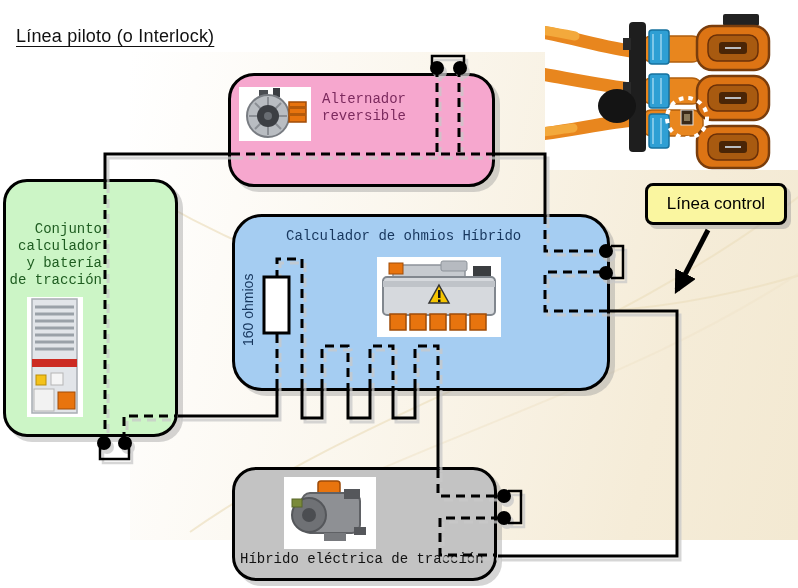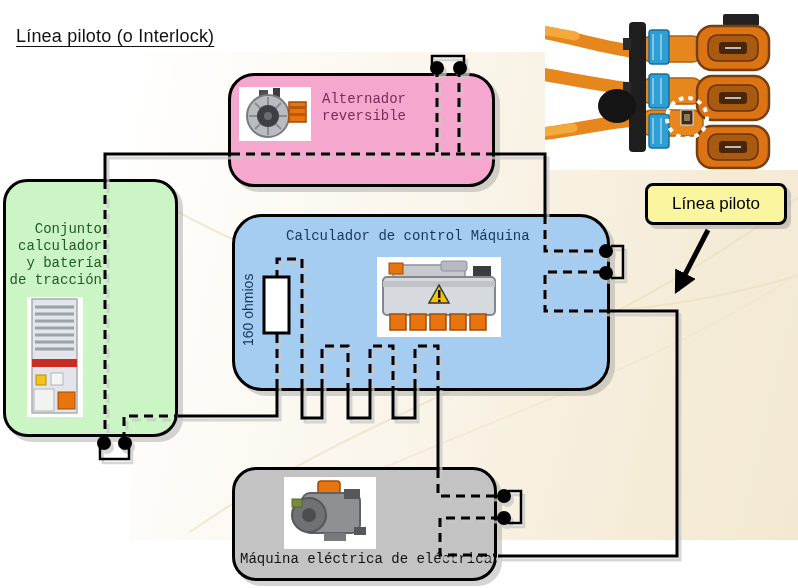--- a/index.html
+++ b/index.html
@@ -220,26 +220,26 @@
     </g>
   </svg>
 </div>
 
 <div id="alternator-label" class="abs boxlabel">Alternador
 reversible</div>
 <div id="battery-label" class="abs boxlabel">Conjunto
 calculador
 y batería
 de tracción</div>
-<div id="ecu-label" class="abs boxlabel">Calculador de control Máquina</div>
+<div id="ecu-label" class="abs boxlabel">Calculador de ohmios Híbrido</div>
 <div id="resistor-label" class="abs">160 ohmios</div>
-<div id="machine-label" class="abs boxlabel">Máquina eléctrica de eléctrica</div>
+<div id="machine-label" class="abs boxlabel">Híbrido eléctrica de tracción</div>
 
 <div id="pilot-callout" class="abs">
-  <span class="lbl">Línea piloto</span>
+  <span class="lbl">Línea control</span>
 </div>
 
 <svg id="wire-overlay" class="abs" width="798" height="588" viewBox="0 0 798 588">
   <defs>
     <marker id="ah" viewBox="0 0 10 10" refX="8" refY="5" markerWidth="4.6" markerHeight="4.6" orient="auto">
       <path d="M0 0 L10 5 L0 10 z" fill="#000"></path>
     </marker>
     <g id="wires" stroke-width="3">
       <g fill="none">
 

